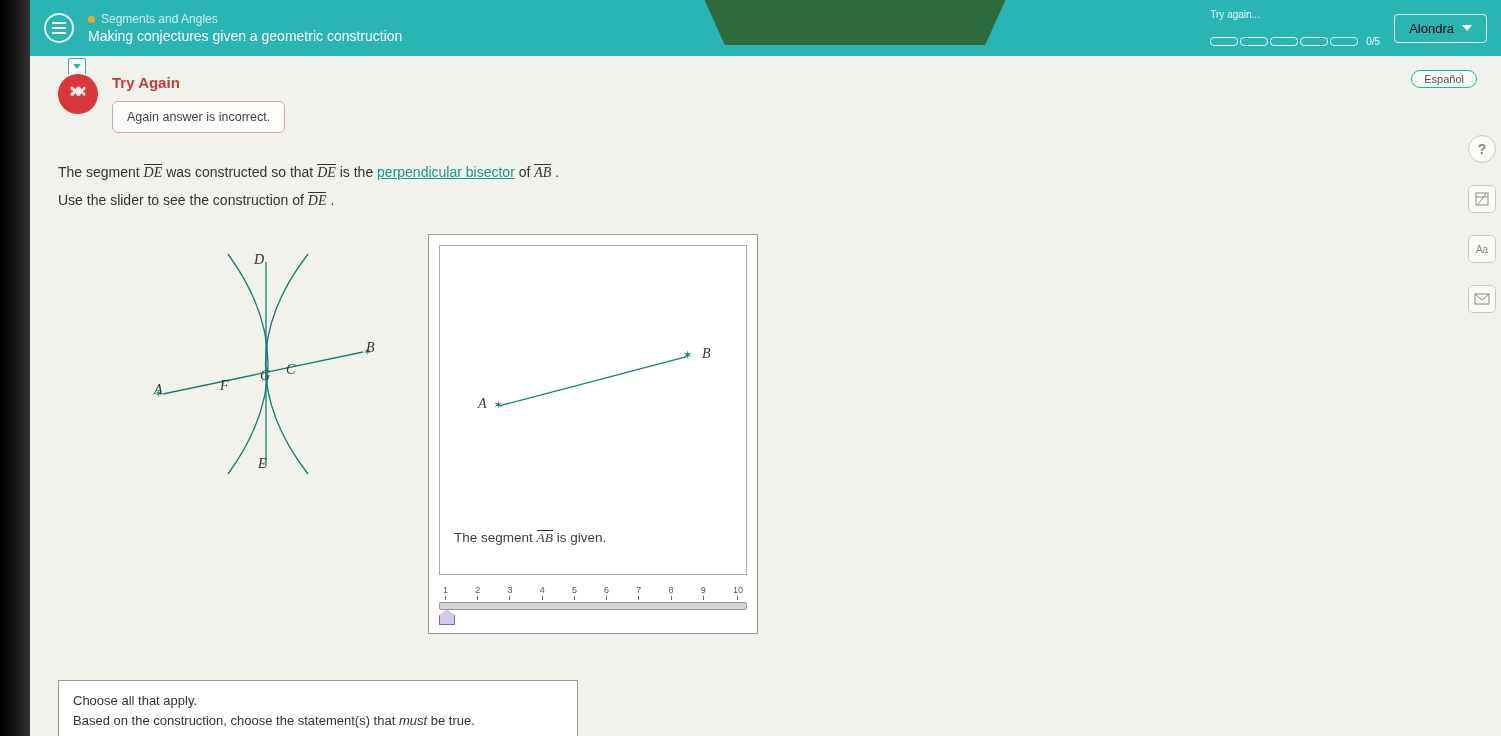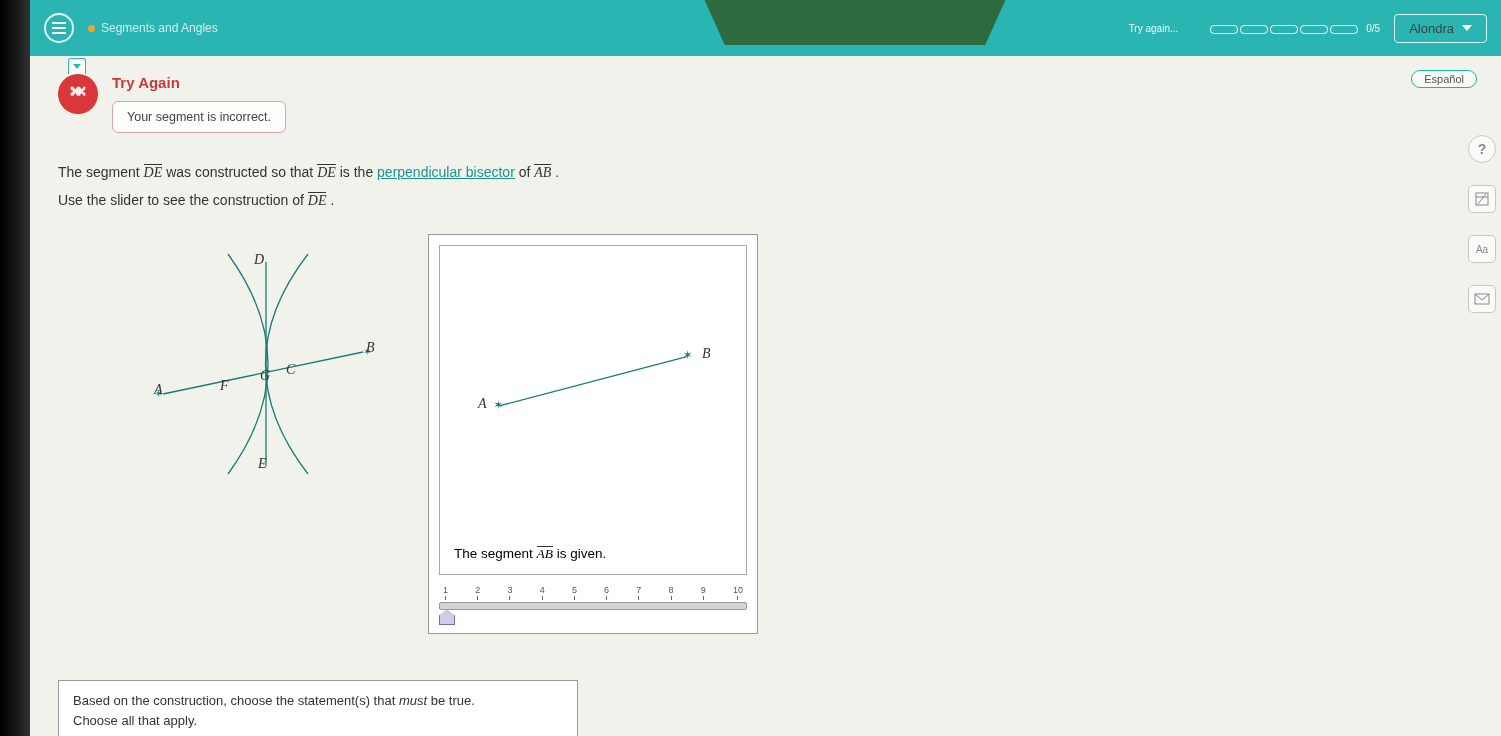--- a/index.html
+++ b/index.html
@@ -48,34 +48,34 @@
       display: flex; flex-direction: column;
       justify-content: center; align-items: center;
       gap: 3px; cursor: pointer;
     }
     .menu-btn span { width: 14px; height: 2px; background: #fff; display: block; }
     .topbar-titles { flex: 0 0 auto; }
     .topbar-sub { font-size: 12px; color: #cfeeee; display: flex; align-items: center; gap: 6px; }
     .dot-orange { width: 7px; height: 7px; background: #f5a623; border-radius: 50%; }
     .topbar-title { font-size: 14px; font-weight: 500; margin-top: 2px; }
     .topbar-spacer { flex: 1; }
-    .tryagain-block { display: flex; flex-direction: row; align-items: flex-start; gap: 16px; }
+    .tryagain-block { display: flex; flex-direction: column; align-items: flex-start; gap: 16px; }
     .tryagain-label { font-size: 10px; color: #e9fbfb; }
-    .progress-pills { display: flex; gap: 2px; align-items: flex-end; margin-left: 16px; }
+    .progress-pills { display: flex; gap: 2px; align-items: center; }
     .pill { width: 28px; height: 9px; border: 1px solid rgba(255,255,255,.9); border-radius: 4px; }
     .progress-text { font-size: 10px; margin-left: 6px; color: #e9fbfb; }
     .user-btn {
       border: 1px solid rgba(255,255,255,.85);
       border-radius: 4px;
       padding: 6px 14px;
       font-size: 13px;
       display: flex; align-items: center; gap: 8px;
       cursor: pointer;
       background: transparent;
-      color: #404040;
+      color: #000000;
     }
     .chevron-d {
       width: 0; height: 0; border-left: 5px solid transparent;
       border-right: 5px solid transparent; border-top: 6px solid #fff;
     }
     .content {
       position: relative;
       flex: 1;
       background: #f2f2ec;
       padding: 18px 28px 0 28px;
@@ -133,21 +133,21 @@
       border: 1px solid #999;
       background: #fff;
       padding: 10px;
       position: relative;
     }
     .fig-right-inner {
       border: 1px solid #aaa; height: 330px; position: relative; background: #fff;
     }
     .seg-label { position: absolute; font-family: 'Times New Roman', serif; font-style: italic; font-size: 14px; color: #333; }
     .step-text {
-      position: absolute; bottom: 12px; left: 14px; font-size: 13.5px; color: #000000;
+      position: absolute; bottom: 28px; left: 14px; font-size: 13.5px; color: #404040;
       font-family: Arial;
     }
     .step-text .seg { font-family: 'Times New Roman', serif; font-style: italic; position: relative; }
     .step-text .seg::before {
       content: ""; position: absolute; top: 0px; left: 0; right: 0;
       height: 1px; background: #333;
     }
     .slider-row {
       position: absolute; bottom: 6px; left: 10px; right: 10px; height: 42px;
     }
@@ -197,20 +197,21 @@
     <div class="menu-btn">
       <span></span>
         <span></span>
         <span></span>
     </div>
     <div class="topbar-titles">
       <div class="topbar-sub">
         <span class="dot-orange"></span>
         <span>Segments and Angles</span>
       </div>
+      <div class="topbar-title">Making conjectures given a geometric construction</div>
     </div>
     <div class="topbar-spacer"></div>
     <div class="tryagain-block">
       <div class="tryagain-label">Try again...</div>
       <div class="progress-pills">
         <div class="pill"></div>
         <div class="pill"></div>
         <div class="pill"></div>
         <div class="pill"></div>
         <div class="pill"></div>
@@ -229,21 +230,21 @@
       <div class="fb-icon-wrap">
         <div class="fb-chev"></div>
         <div class="fb-icon">
           <svg viewBox="0 0 24 24">
               <path fill="#fff" d="M4 4h3l2 3 2-3h3l2 3 2-3h2v3l-3 2 3 2v3h-2l-2-3-2 3h-3l-2-3-2 3H4v-3l3-2-3-2z" opacity=".9"></path>
             </svg>
         </div>
       </div>
       <div class="fb-text">
         <div class="fb-title">Try Again</div>
-        <div class="fb-bubble">Your segment is incorrect.</div>
+        <div class="fb-bubble">Again answer is incorrect.</div>
       </div>
       <button class="espanol-btn">Español</button>
     </div>
 
     <div class="problem-text">
       <span>The segment </span>
       <span class="seg">DE</span>
       <span> was constructed so that </span>
       <span class="seg">DE</span>
       <span> is the </span>
@@ -312,22 +313,22 @@
             <span>10</span>
           </div>
           <div class="slider-track"></div>
           <div class="slider-thumb"></div>
         </div>
       </div>
 
     </div>
 
     <div class="question-box">
+      <div>Choose all that apply.</div>
       <div>Based on the construction, choose the statement(s) that <em>must</em> be true.</div>
-      <div>Choose all that apply.</div>
     </div>
 
   </div>
 
   <div class="right-tools">
     <div class="tool-btn tool-help">?</div>
     <div class="tool-btn">
       <svg width="16" height="16" viewBox="0 0 16 16">
           <rect x="2" y="2" width="12" height="12" fill="none" stroke="#888"></rect>
           <line x1="2" y1="6" x2="14" y2="6" stroke="#888"></line>

